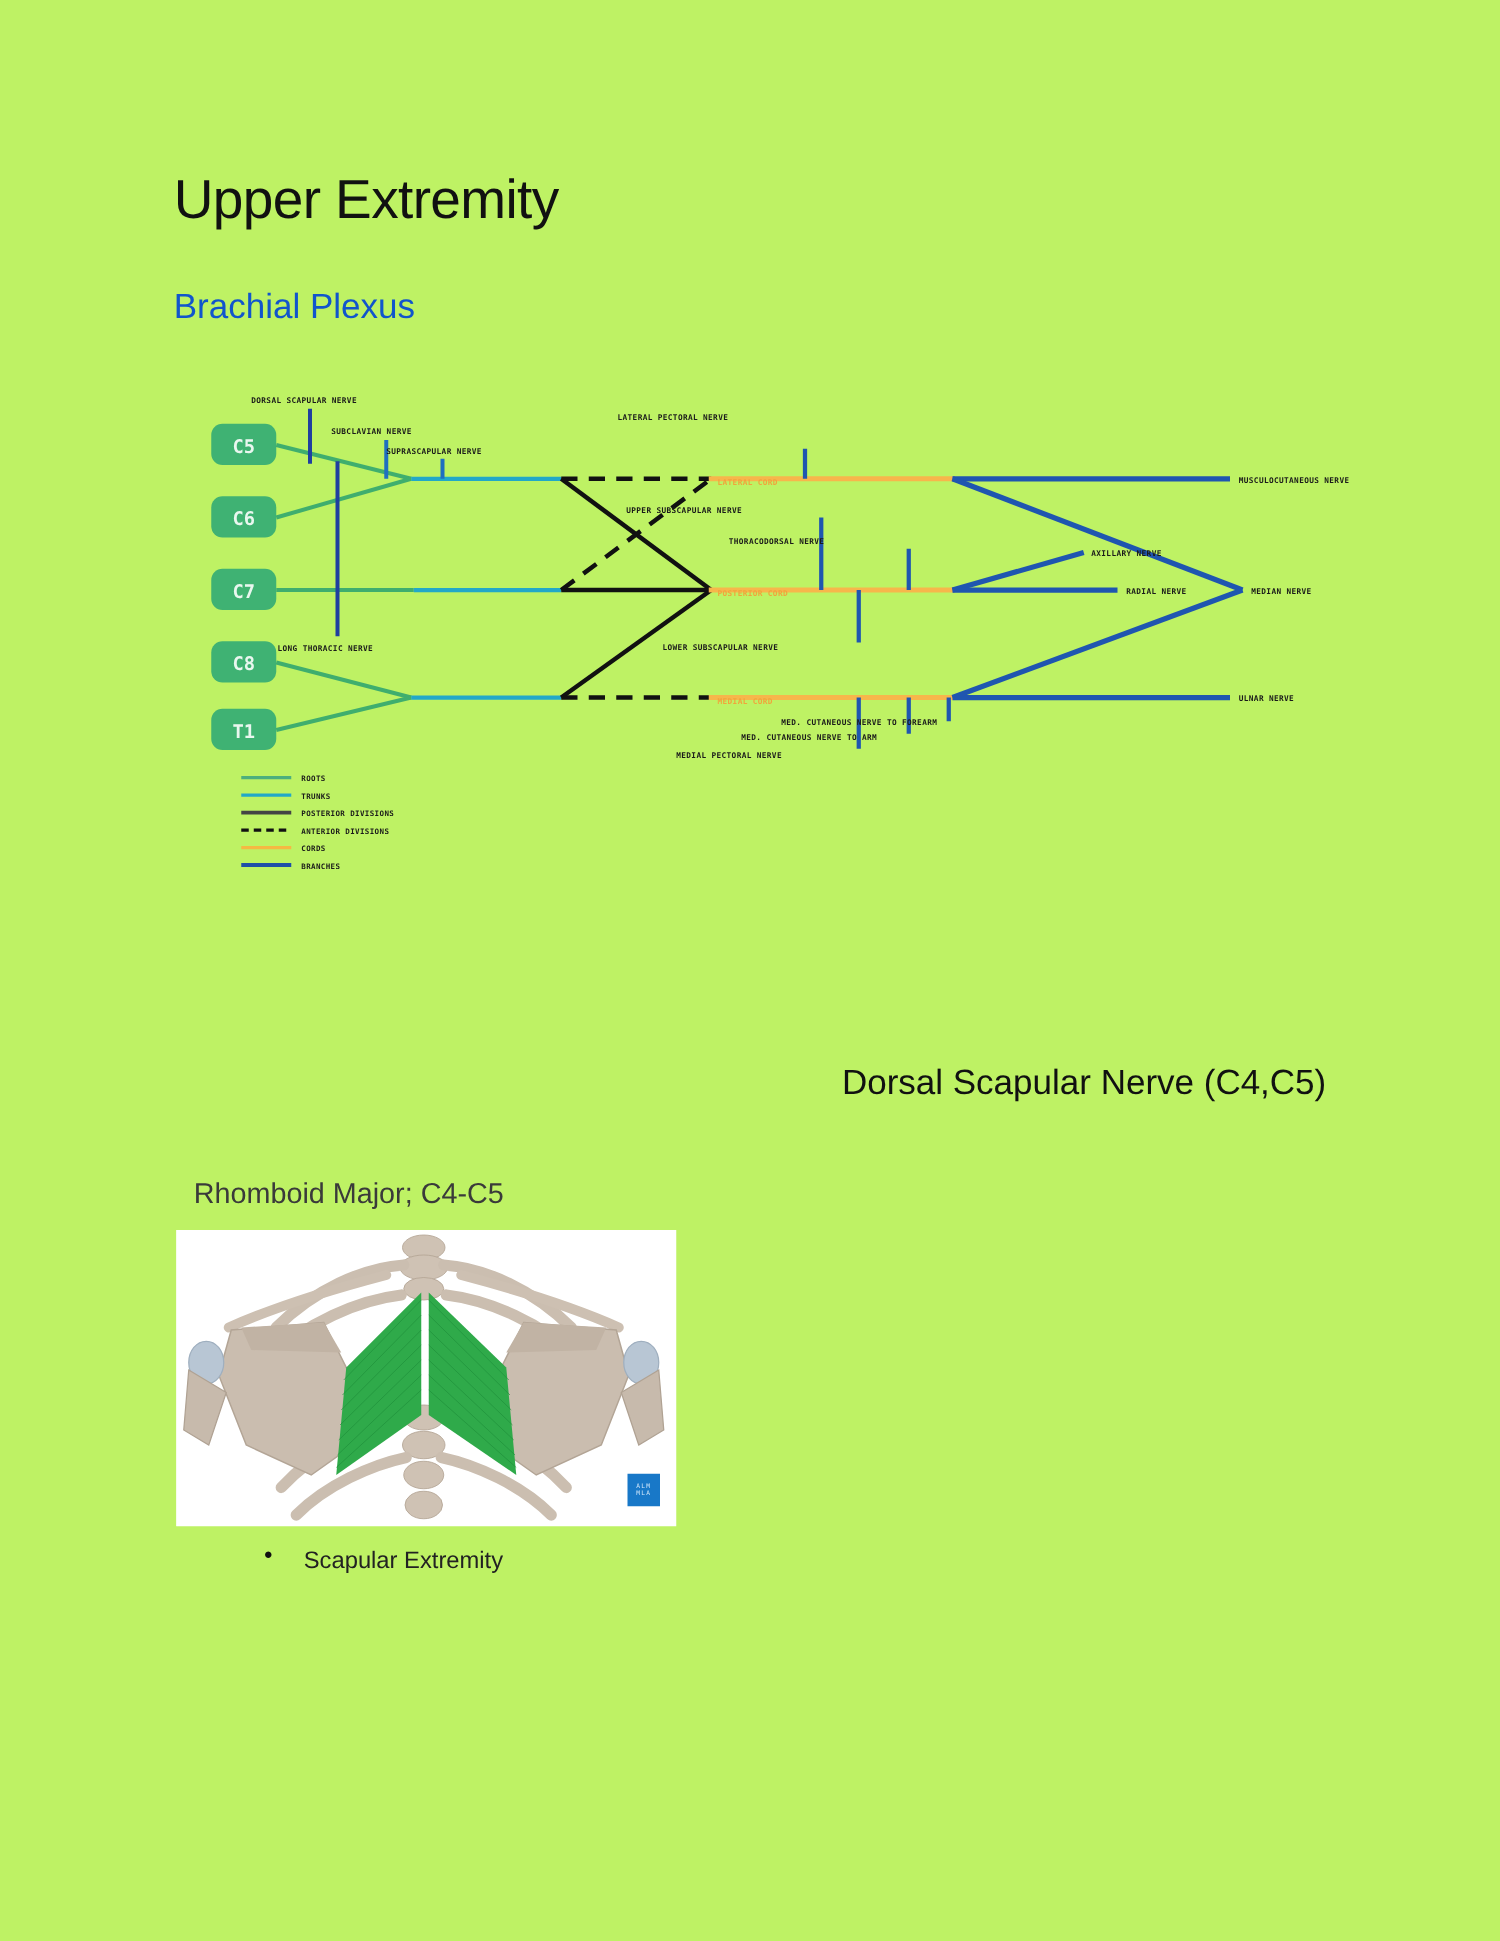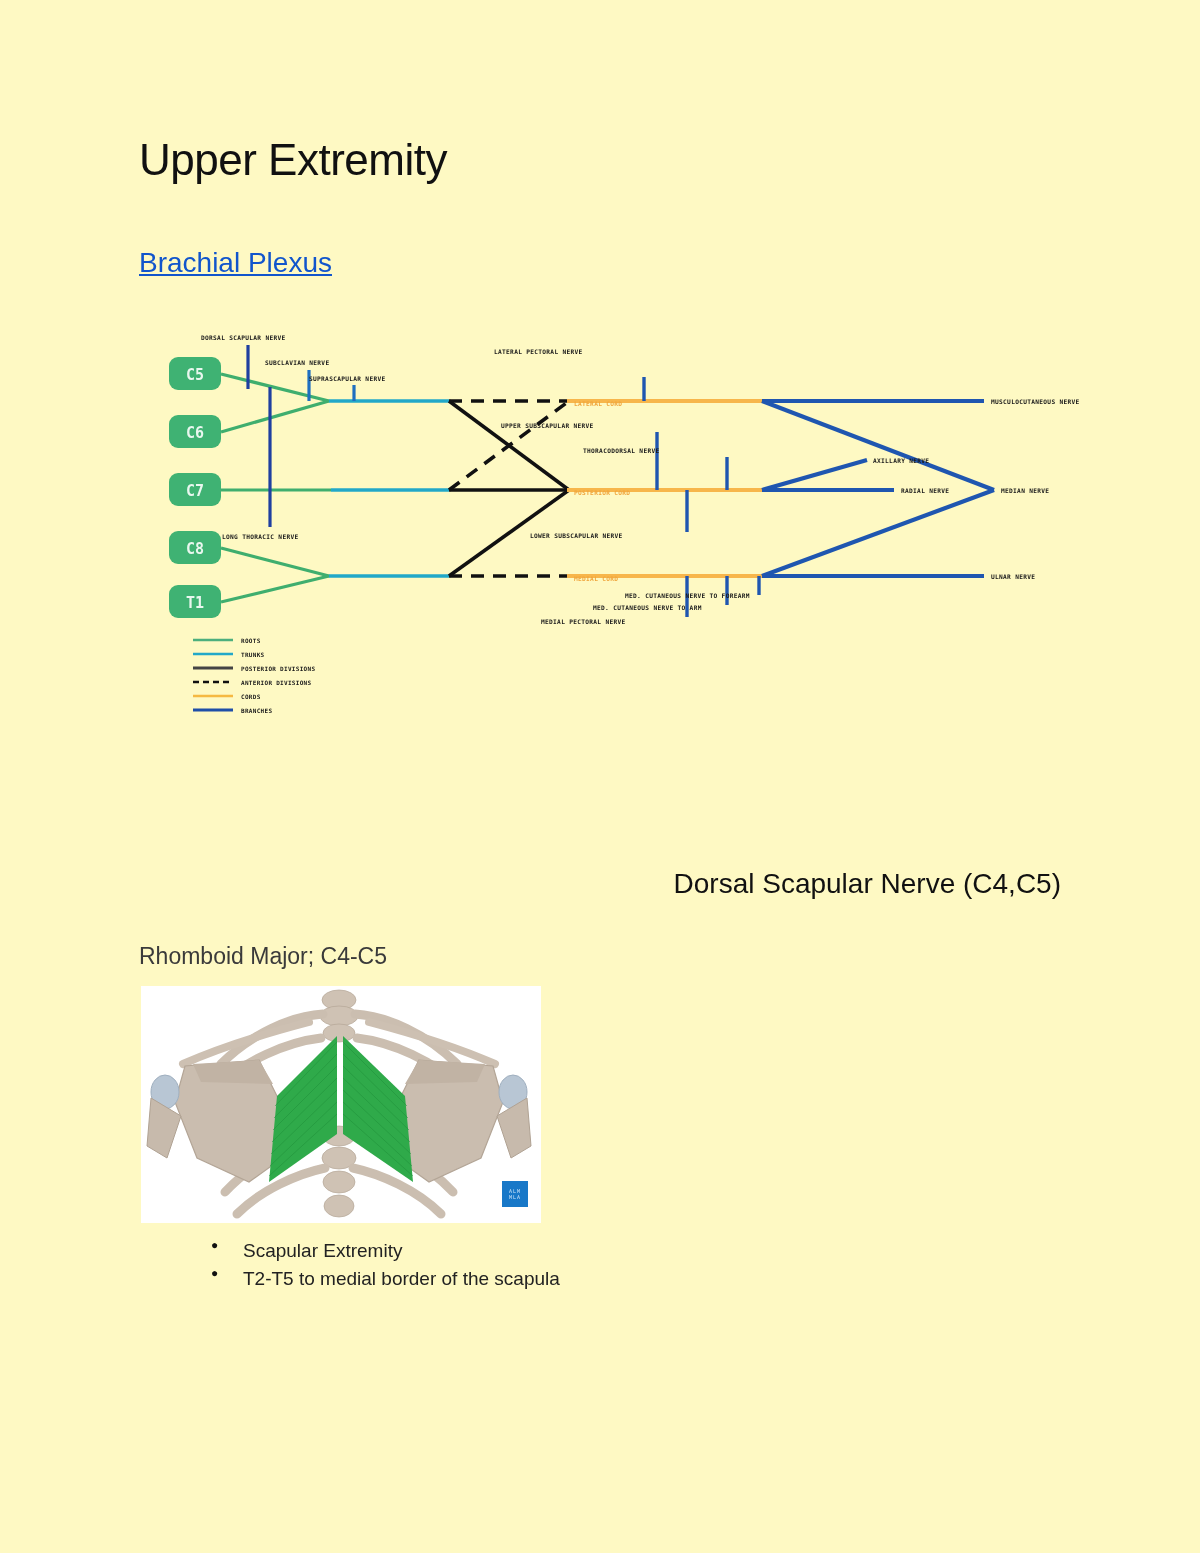--- a/index.html
+++ b/index.html
@@ -12,54 +12,53 @@
     height: 1553px;
     font-family: "Liberation Sans", sans-serif;
     color: #000000;
     position: relative;
     overflow: hidden;
   }
   .page {
     position: relative;
     width: 1200px;
     height: 1553px;
-    background: #fef9c3;
+    background: #bef264;
     box-sizing: border-box;
     padding: 0 139px;
   }
   h1.doc-title {
     font-size: 44px;
     font-weight: normal;
     letter-spacing: -0.5px;
     margin: 0;
     padding-top: 135px;
     line-height: 1.15;
     color: #111111;
   }
   .link-heading {
-    margin-top: 60px;
+    margin-top: 42px;
     font-size: 28px;
     color: #1155cc;
-    text-decoration: underline;
     display: inline-block;
     cursor: pointer;
     line-height: 1.2;
   }
   h2.section-heading {
     font-size: 28px;
     font-weight: normal;
     margin: 0;
     color: #111111;
     line-height: 1.2;
     text-align: right;
   }
   h3.sub-heading {
     font-size: 23px;
     font-weight: normal;
-    margin: 0;
+    margin: 16px;
     color: #3a3a3a;
     line-height: 1.2;
   }
 
   
   .plexus-figure {
     position: relative;
     margin-top: 48px;
     width: 930px;
     height: 390px;
@@ -372,16 +371,15 @@
 
     <div class="watermark">
       <span>ALM</span>
       <span>MLA</span>
     </div>
   </div>
 
   
   <ul class="bullets">
     <li>Scapular Extremity</li>
-    <li>T2-T5 to medial border of the scapula</li>
   </ul>
 
 </div>
 
 </body></html>

